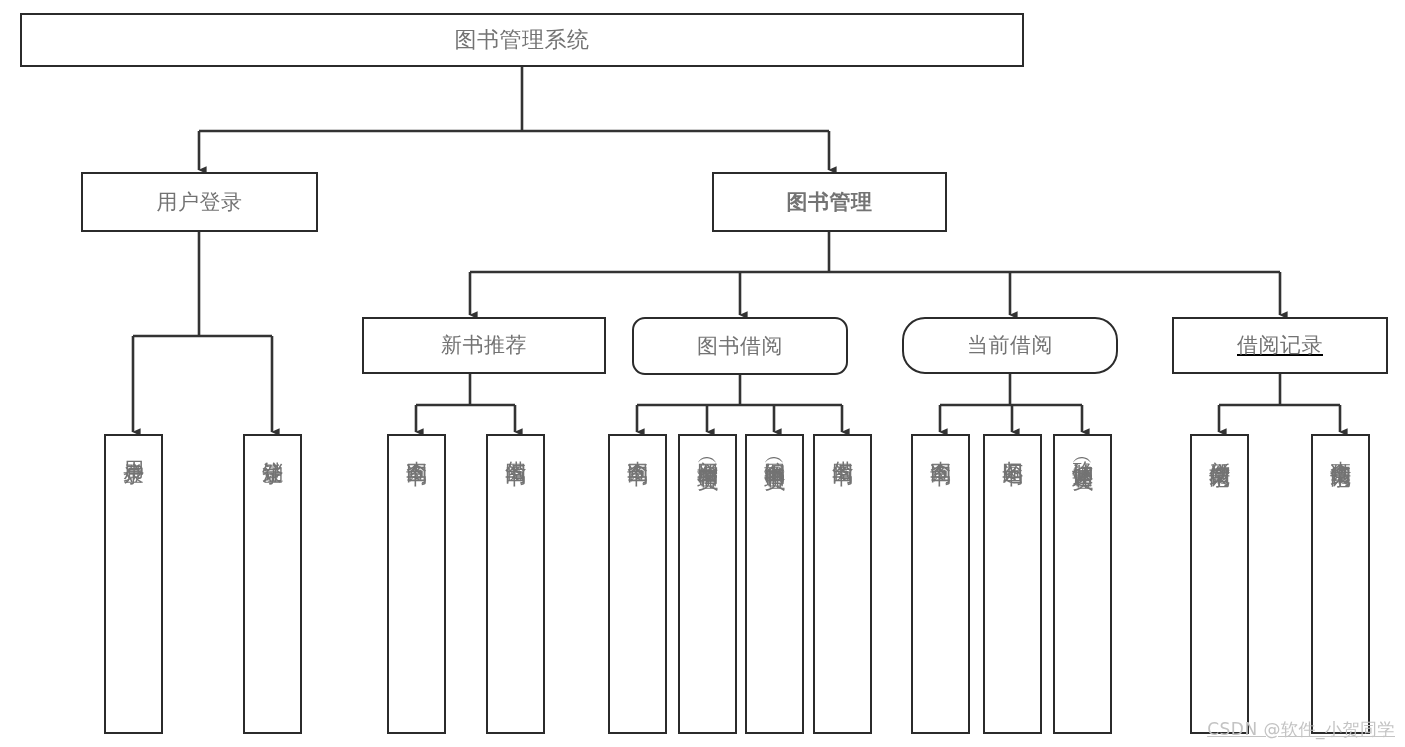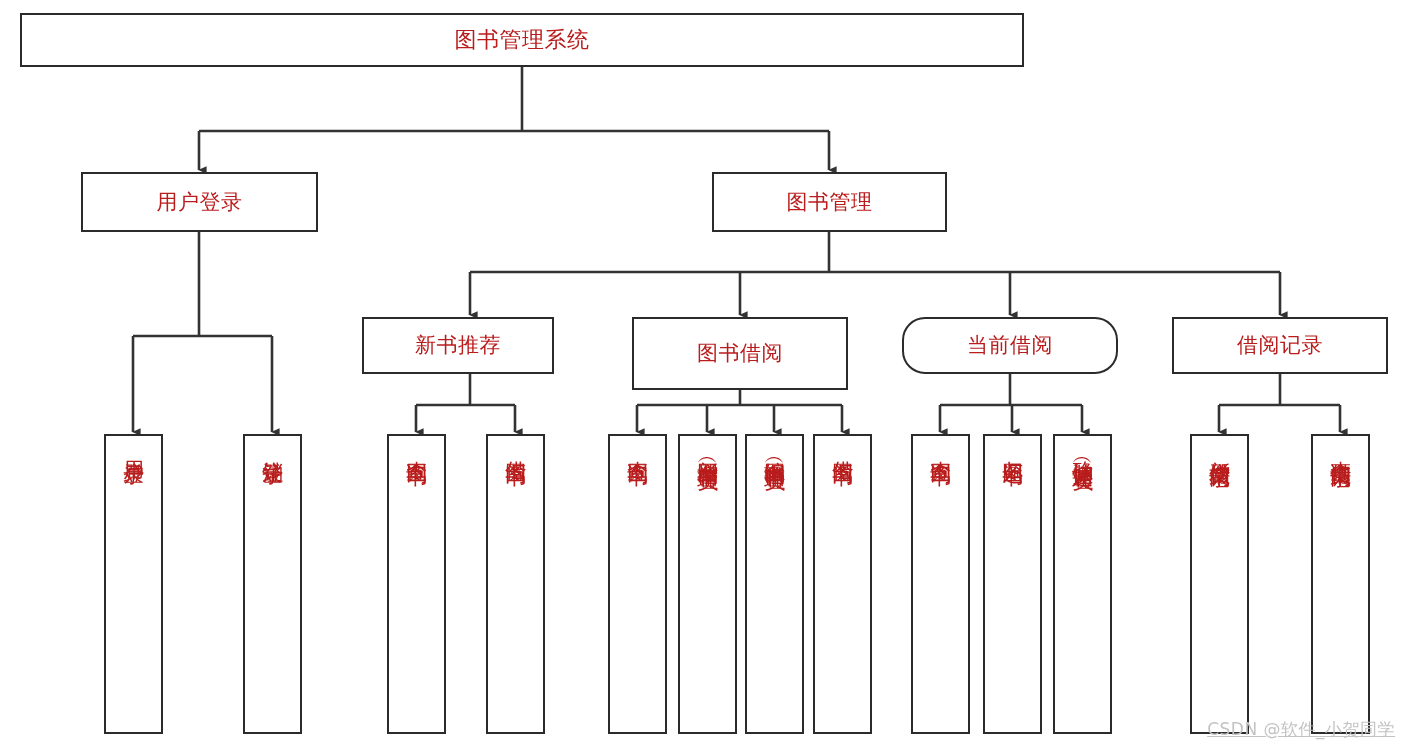--- a/index.html
+++ b/index.html
@@ -28,21 +28,21 @@
     position: absolute;
     box-sizing: border-box;
     background: #ffffff;
     border: 2px solid #2b2b2b;
     display: flex;
     align-items: center;
     justify-content: center;
     overflow: hidden;
   }
   .node-label {
-    color: #b91c1c;
+    color: #737373;
     font-size: 21px;
     line-height: 1.18;
     letter-spacing: 0.5px;
     white-space: nowrap;
     text-align: center;
   }
   .node-box.root .node-label { font-size: 22px; }
   .node-box.vertical {
     align-items: flex-start;
     padding-top: 8px;
@@ -124,34 +124,34 @@
     </g>
   </svg>
 
   <div class="node-box root" style="left:20px; top:13px; width:1004px; height:54px;">
     <span class="node-label">图书管理系统</span>
   </div>
 
   <div class="node-box" style="left:81px; top:172px; width:237px; height:60px;">
     <span class="node-label">用户登录</span>
   </div>
-  <div class="node-box" style="left:712px; top:172px; width:235px; height:60px;">
+  <div class="node-box" style="left:712px; top:172px; width:235px; height:60px;font-weight:bold;">
     <span class="node-label">图书管理</span>
   </div>
 
-  <div class="node-box" style="left:362px; top:317px; width:192px; height:57px;">
+  <div class="node-box" style="left:362px; top:317px; width:244px; height:57px;">
     <span class="node-label">新书推荐</span>
   </div>
-  <div class="node-box" style="left:632px; top:317px; width:216px; height:73px;">
+  <div class="node-box" style="left:632px; top:317px; width:216px; height:58px;border-radius:13px;">
     <span class="node-label">图书借阅</span>
   </div>
   <div class="node-box" style="left:902px; top:317px; width:216px; height:57px;border-radius:23px;">
     <span class="node-label">当前借阅</span>
   </div>
-  <div class="node-box" style="left:1172px; top:317px; width:216px; height:57px;">
+  <div class="node-box" style="left:1172px; top:317px; width:216px; height:57px;text-decoration:underline;">
     <span class="node-label">借阅记录</span>
   </div>
 
   <div class="node-box vertical" style="left:104px; top:434px; width:59px; height:300px;">
     <span class="node-label">用户登录</span>
   </div>
   <div class="node-box vertical" style="left:243px; top:434px; width:59px; height:300px;">
     <span class="node-label">注销登录</span>
   </div>
 

